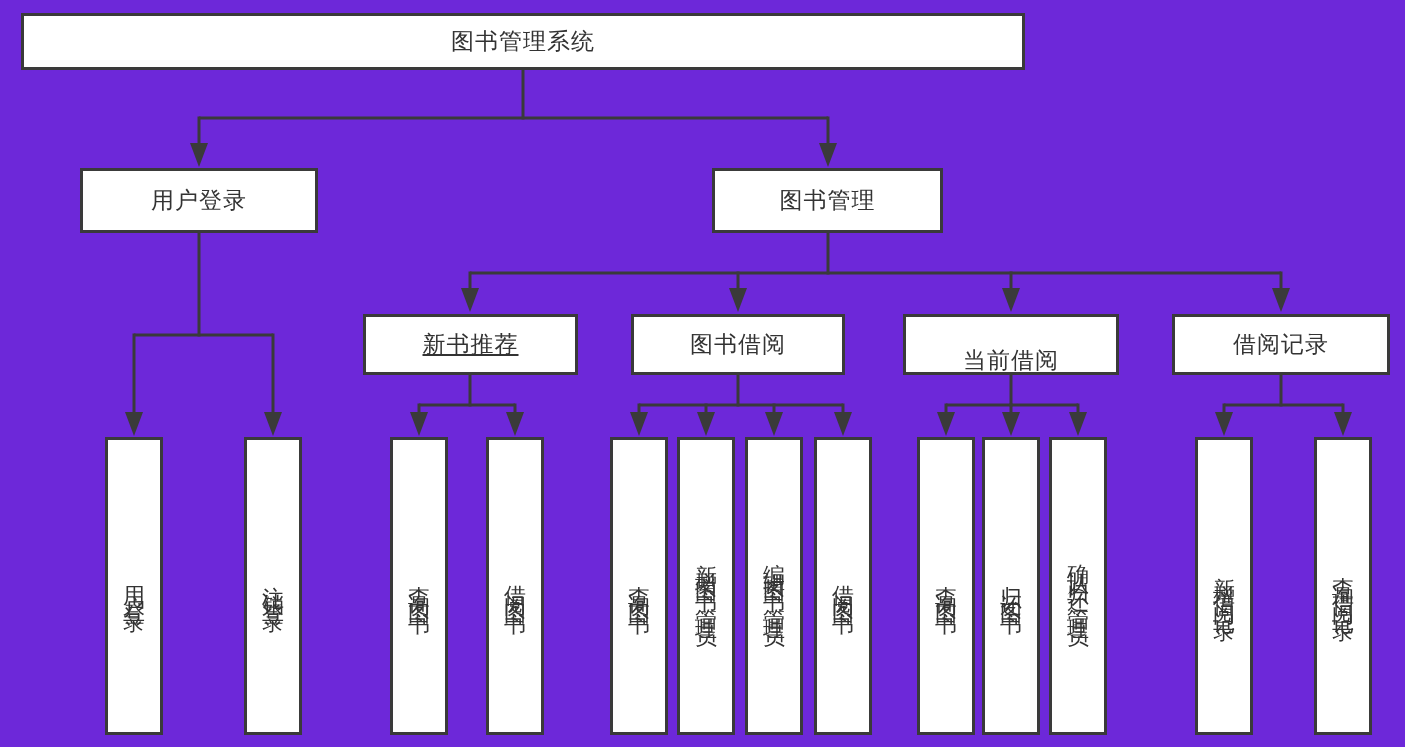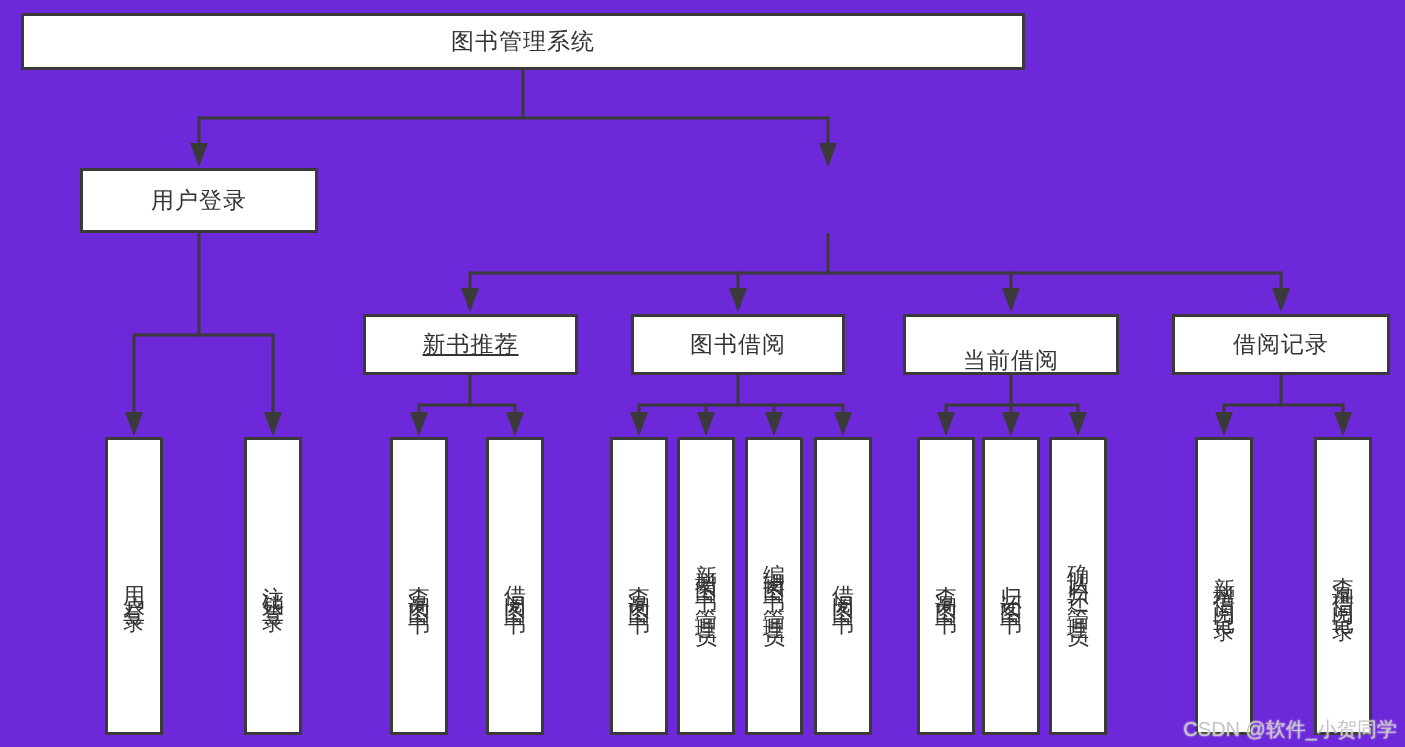--- a/index.html
+++ b/index.html
@@ -118,20 +118,23 @@
     </g>
   </svg>
 
   <div class="node root">
     <span class="hlabel">图书管理系统</span>
   </div>
 
   <div class="node lvl2" style="left:80px; width:238px;">
     <span class="hlabel">用户登录</span>
   </div>
+  <div class="node lvl2" style="left:712px; width:231px;">
+    <span class="hlabel">图书管理</span>
+  </div>
 
   <div class="node lvl3" style="left:363px; width:215px;text-decoration:underline;">
     <span class="hlabel">新书推荐</span>
   </div>
   <div class="node lvl3" style="left:631px; width:214px;">
     <span class="hlabel">图书借阅</span>
   </div>
   <div class="node lvl3" style="left:903px; width:216px;align-items:flex-end;">
     <span class="hlabel">当前借阅</span>
   </div>
@@ -176,15 +179,14 @@
     <span class="vtext">确认归还（管理员）</span>
   </div>
 
   <div class="node leaf" style="left:1195px;">
     <span class="vtext">新增借阅记录</span>
   </div>
   <div class="node leaf" style="left:1314px;">
     <span class="vtext">查询借阅记录</span>
   </div>
 
-  <div class="watermark">CSDN @软件_小贺同学</div>
 
 </div>
 
 </body></html>

